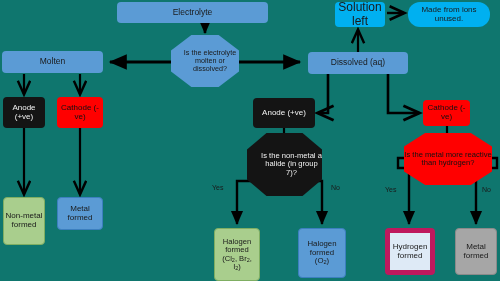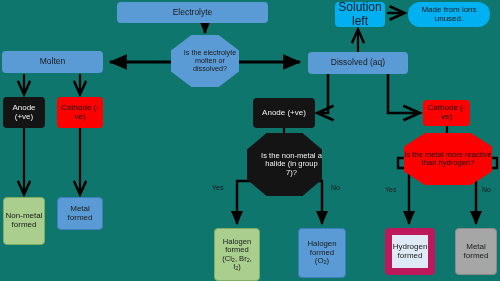--- a/index.html
+++ b/index.html
@@ -21,21 +21,21 @@
     color:#1a1a1a;
     white-space:pre-line;
   }
   .rect{border-radius:4px;}
   .oct{}
   .blue{background:#5B9BD5;}
   .cyan{background:#00B0F0;}
   .black{background:#141414;color:#f2f2f2;}
   .red{background:#FF0000;color:#111;}
   .green{background:#A9CE8D;border:1px solid #7FAE62;justify-content:center;}
-  .ltblue{background:#DEEAF6;border:7px solid #be185d;}
+  .ltblue{background:#DEEAF6;border:5px solid #be185d;}
   .blue-b{background:#5B9BD5;border:1px solid #3C7FBF;}
   .gray{background:#A6A6A6;border:1px solid #8a8a8a;}
   .oct.blue{clip-path:polygon(30% 0,70% 0,100% 30%,100% 70%,70% 100%,30% 100%,0 70%,0 30%);}
   .oct.black{clip-path:polygon(26% 0,74% 0,100% 26%,100% 74%,74% 100%,26% 100%,0 74%,0 26%);}
   .oct.red{clip-path:polygon(24% 0,76% 0,100% 26%,100% 74%,76% 100%,24% 100%,0 74%,0 26%);}
   .lbl{
     position:absolute;
     font-size:7px;
     color:#1a1a1a;
     background:transparent;

